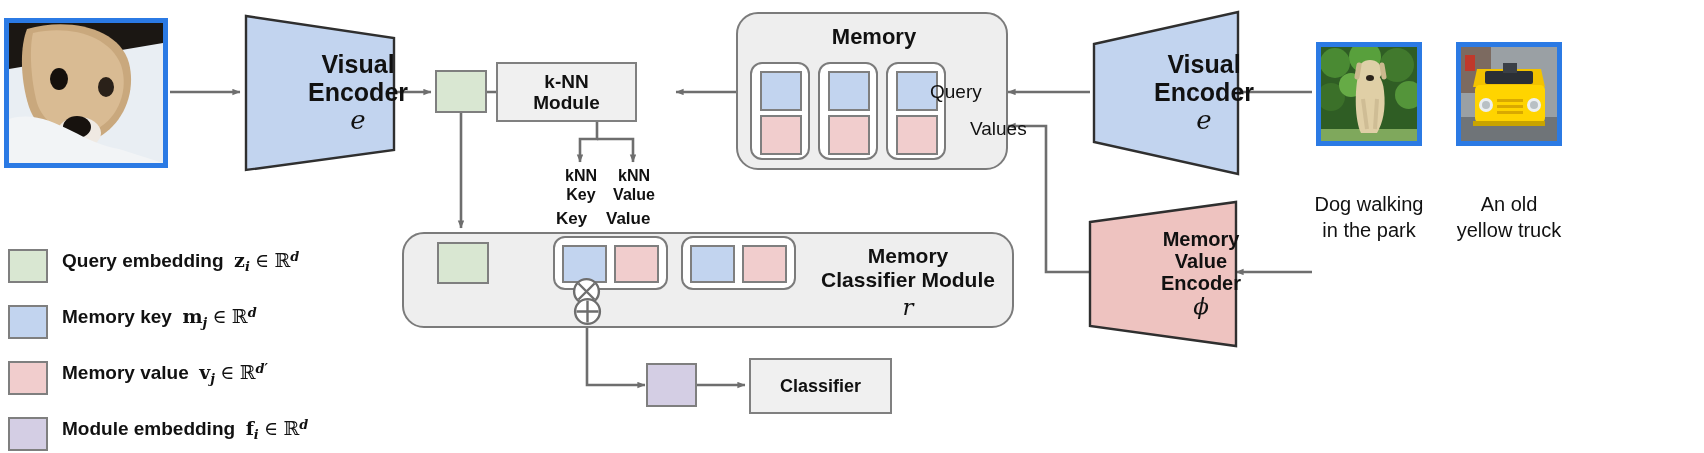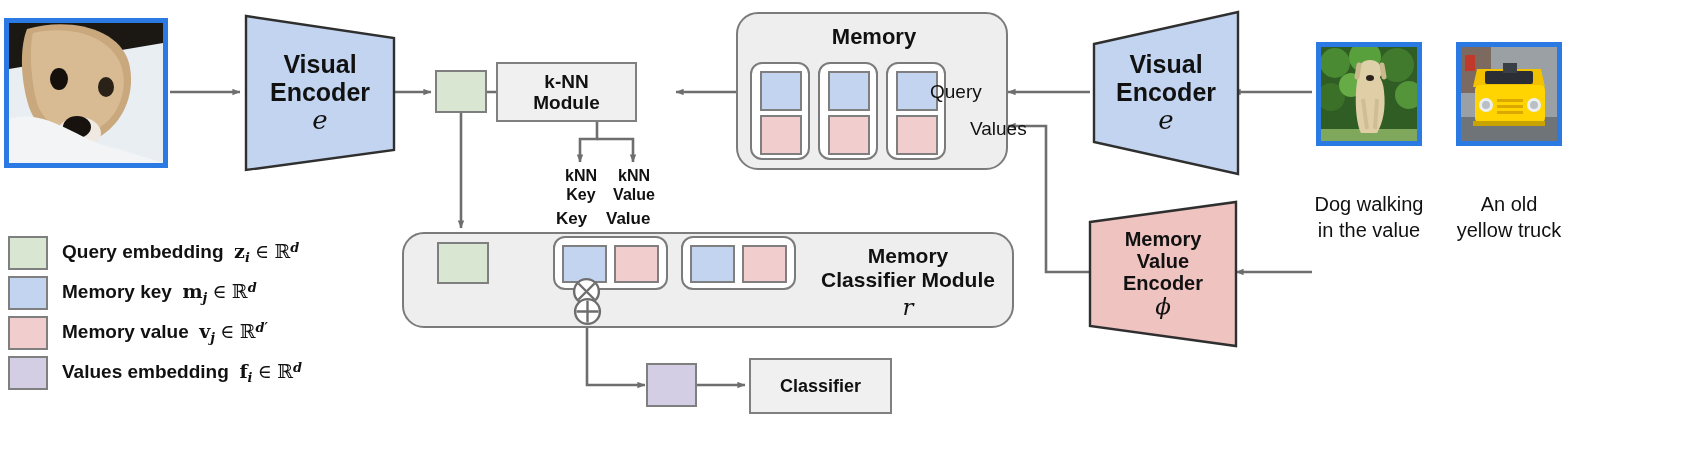--- a/index.html
+++ b/index.html
@@ -28,25 +28,25 @@
 
   .lbl{font-weight:bold;white-space:nowrap;}
   .lbl-reg{white-space:nowrap;}
 
   
   .trap{position:absolute;}
   .trap svg{position:absolute;left:0;top:0;overflow:visible;}
   .trap .tx{position:absolute;left:0;top:0;width:100%;height:100%;
             display:flex;flex-direction:column;align-items:center;
             justify-content:center;font-weight:bold;text-align:center;
-            line-height:1.1;pointer-events:none;}
+            line-height:1.1;pointer-events:none;padding-left:38px;}
   .ital{font-family:"DejaVu Serif",serif;font-style:italic;font-weight:normal;}
 
   
-  .legend-row{display:flex;align-items:center;height:40px;}
+  .legend-row{display:flex;align-items:flex-start;height:40px;margin-top:16px;}
   .legend-sw{width:40px;height:34px;box-sizing:border-box;border:2px solid #7f7f7f;
              margin-right:14px;}
   .legend-txt{font-weight:bold;font-size:19px;white-space:nowrap;}
   .mth{font-family:"DejaVu Serif",serif;font-weight:normal;font-style:normal;}
   .mb{font-family:"DejaVu Serif",serif;font-weight:bold;font-style:normal;}
   .sub{font-size:0.68em;vertical-align:-0.28em;font-style:italic;
        font-family:"DejaVu Serif",serif;}
   .sup{font-size:0.68em;vertical-align:0.5em;font-style:italic;
        font-family:"DejaVu Serif",serif;}
 
@@ -217,21 +217,21 @@
         <rect x="36" y="64" width="26" height="3"></rect>
       </g>
     <circle cx="25" cy="58" r="7" fill="#eceff1"></circle>
       <circle cx="25" cy="58" r="4" fill="#b9c0c5"></circle>
     <circle cx="73" cy="58" r="7" fill="#eceff1"></circle>
       <circle cx="73" cy="58" r="4" fill="#b9c0c5"></circle>
     <rect x="12" y="74" width="72" height="5" fill="#c9a400"></rect>
   </svg>
 </div>
 
-<div class="abs" style="left:1314px;top:192px;width:110px;text-align:center;font-size:20px;line-height:1.28;">Dog walking in the value</div>
+<div class="abs" style="left:1314px;top:192px;width:110px;text-align:center;font-size:20px;line-height:1.28;">Dog walking in the park</div>
 <div class="abs" style="left:1454px;top:192px;width:110px;text-align:center;font-size:20px;line-height:1.28;">An old yellow truck</div>
 
 <div class="abs lbl" style="left:556px;top:209px;font-size:17px;">Key</div>
 <div class="abs lbl" style="left:606px;top:209px;font-size:17px;">Value</div>
 
 <div class="abs round-panel" style="left:402px;top:232px;width:612px;height:96px;">
   <div class="abs sq green" style="left:33px;top:8px;width:52px;height:42px;"></div>
 
   <div class="abs white-pill" style="left:149px;top:2px;width:115px;height:54px;">
     <div class="abs sq blue" style="left:7px;top:7px;width:45px;height:38px;"></div>
@@ -292,20 +292,20 @@
       <span>Memory value</span>
       &nbsp;<span class="mb">v</span><span class="sub">j</span>
       <span class="mth">∈</span>
       <span class="mth">ℝ</span><span class="sup">d′</span>
     </div>
   </div>
 
   <div class="legend-row">
     <div class="legend-sw" style="background:#d4cee4;"></div>
     <div class="legend-txt">
-      <span>Values embedding</span>
+      <span>Module embedding</span>
       &nbsp;<span class="mb">f</span><span class="sub">i</span>
       <span class="mth">∈</span>
       <span class="mth">ℝ</span><span class="sup">d</span>
     </div>
   </div>
 
 </div>
 
 </body></html>

